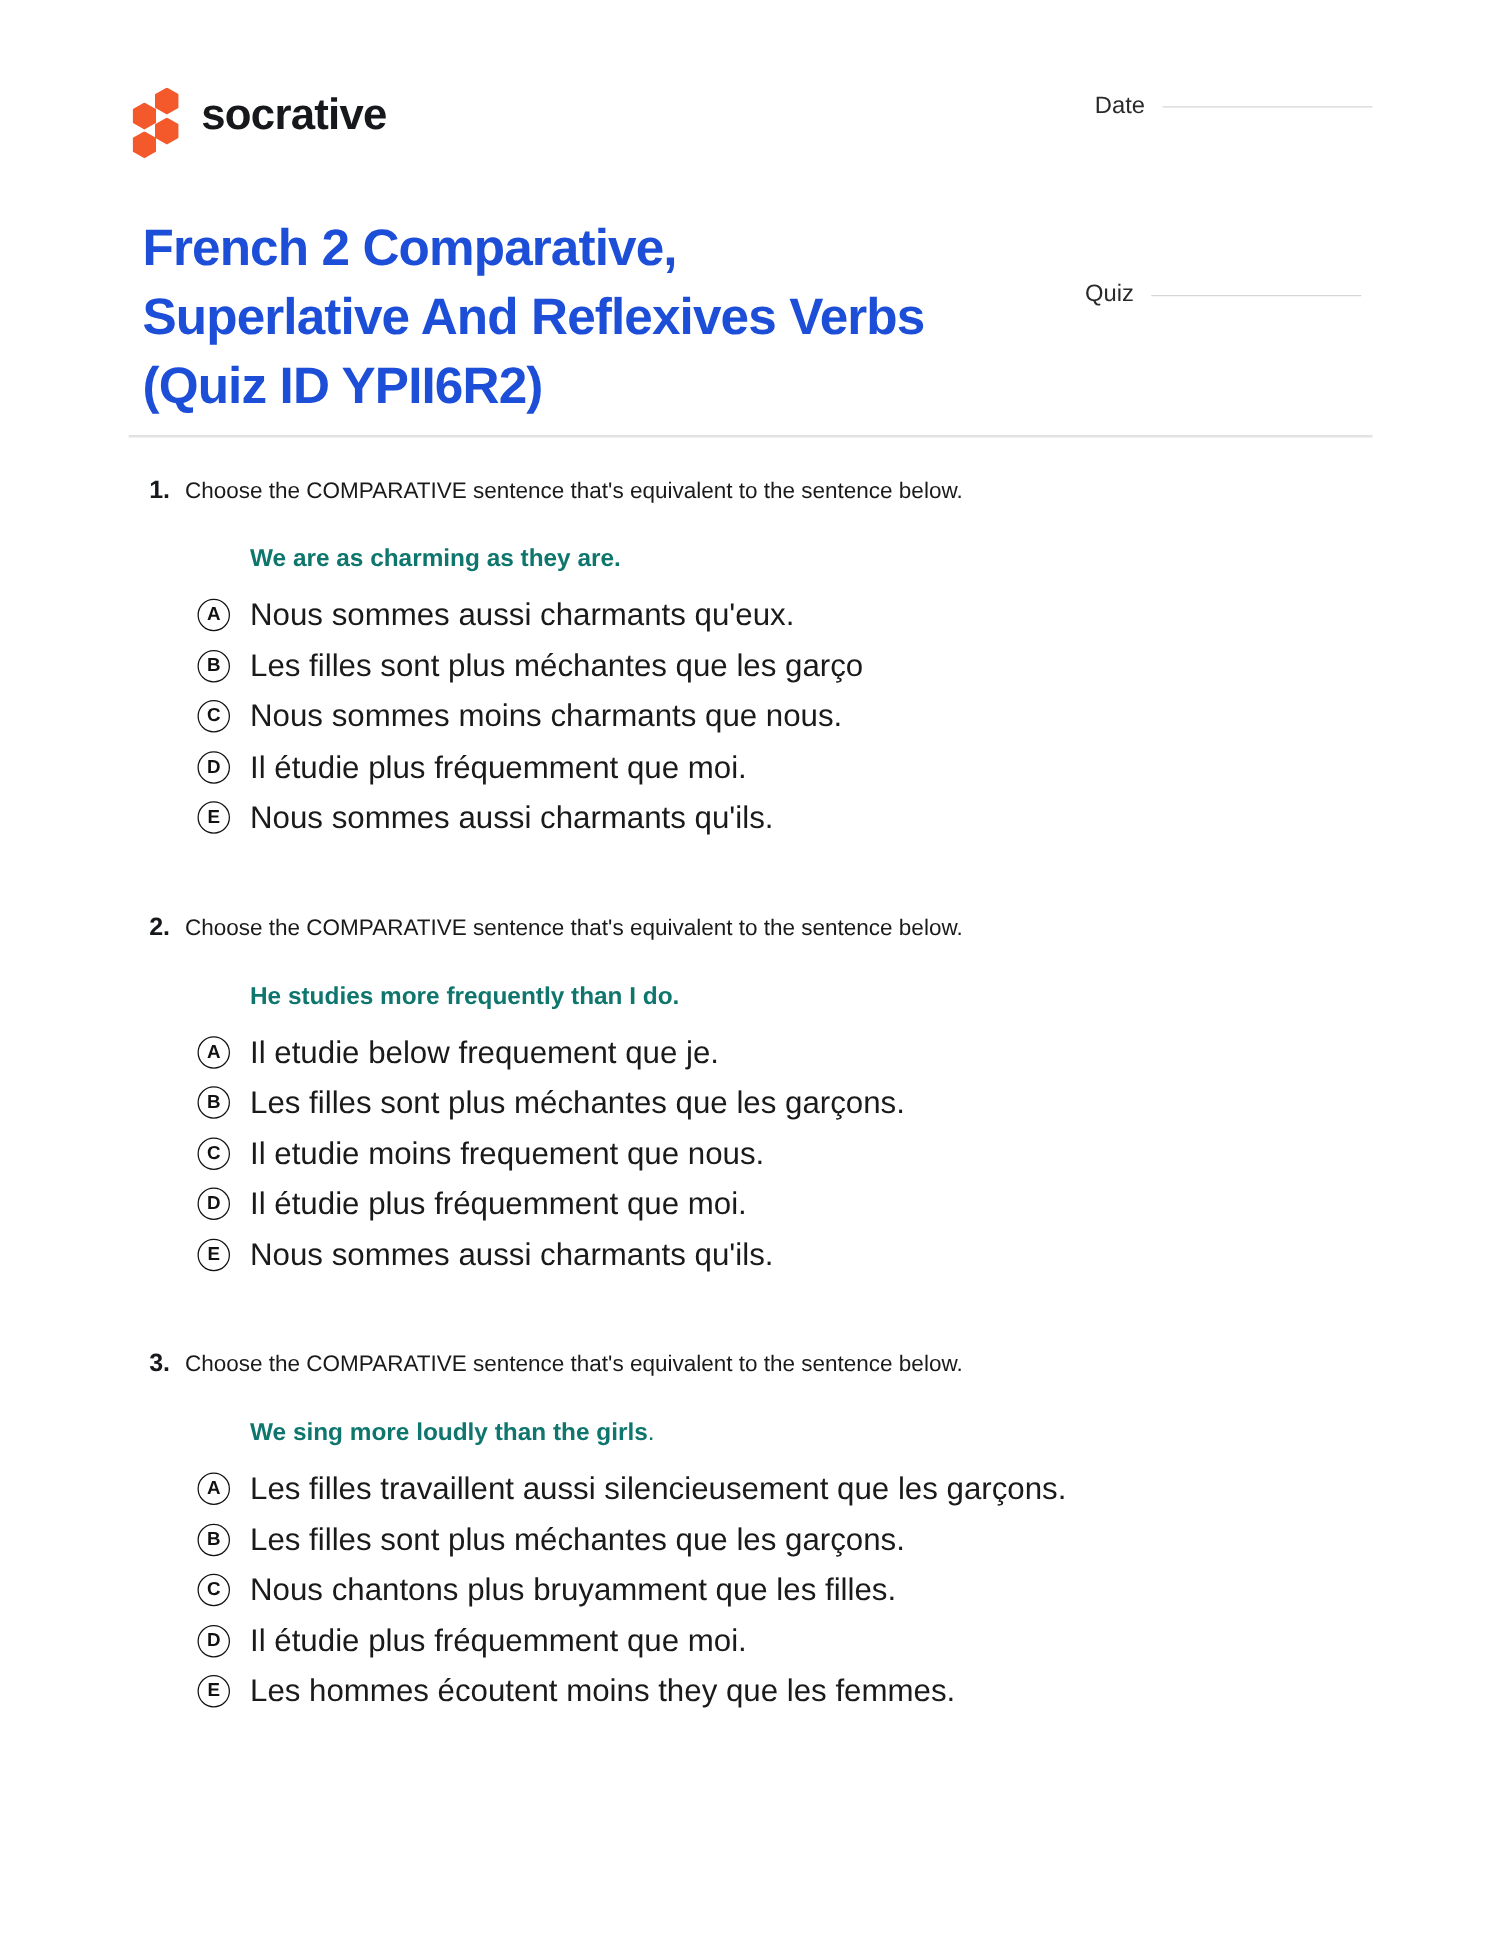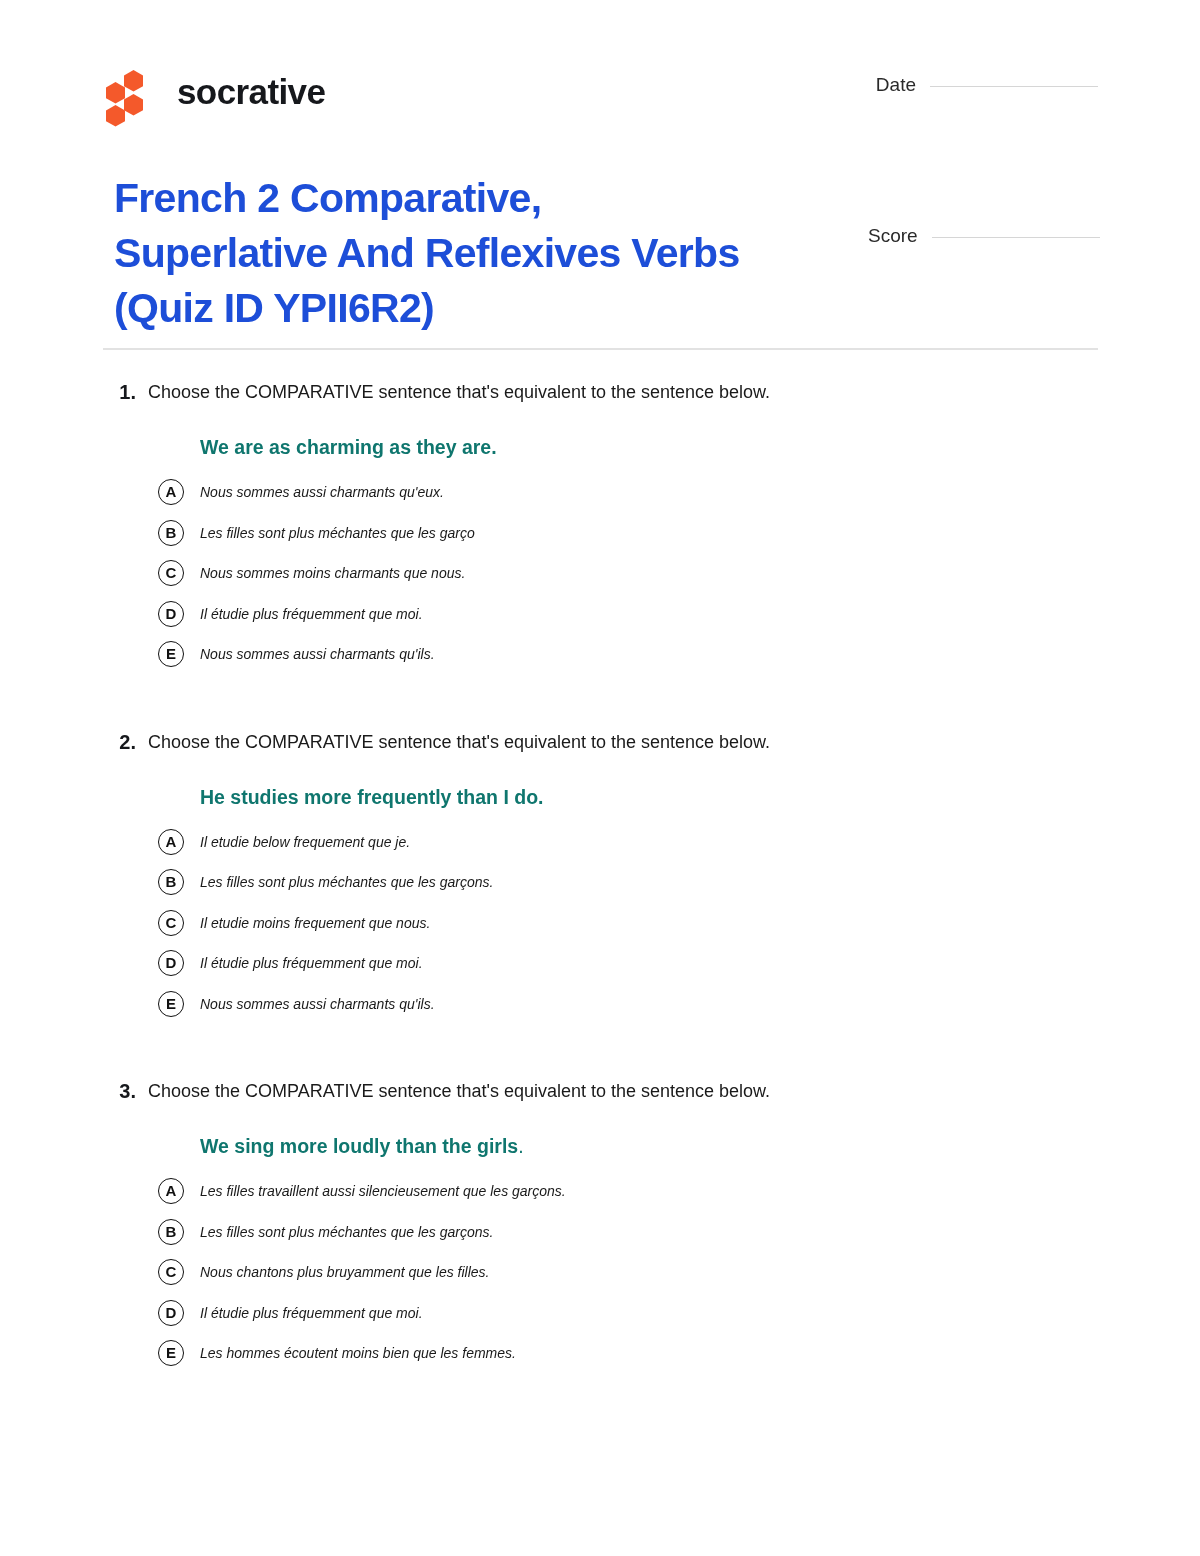--- a/index.html
+++ b/index.html
@@ -31,21 +31,21 @@
     width: 995px;
     height: 80px;
   }
 
   .brand {
     position: absolute;
     left: 0;
     top: 8px;
     display: flex;
     align-items: center;
-    gap: 32px;
+    gap: 16px;
   }
   .brand-mark {
     width: 42px;
     height: 46px;
     position: relative;
   }
   .hex {
     position: absolute;
     width: 19px;
     height: 21.5px;
@@ -193,24 +193,23 @@
     border: 1.6px solid #111111;
     border-radius: 50%;
     box-sizing: border-box;
     font-size: 15px;
     font-weight: 700;
     line-height: 23px;
     text-align: center;
     color: #111111;
   }
   .opt-text {
-    font-size: 14px;
+    font-size: 25px;
     line-height: 26px;
     color: #1a1a1a;
-    font-style: italic;
   }
 </style>
 </head>
 <body>
 
 <div class="page">
 
   <div class="header">
 
     <div class="brand">
@@ -229,21 +228,21 @@
         <span class="meta-line"></span>
       </div>
     </div>
   </div>
 
   <div class="title-block">
     <h1 class="quiz-title"><span>French 2 Comparative,</span><br><span>Superlative And Reflexives Verbs</span><br><span>(Quiz ID YPII6R2)</span></h1>
   </div>
 
   <div class="score-field">
-    <span class="meta-label">Score</span>
+    <span class="meta-label">Quiz</span>
     <span class="score-line"></span>
   </div>
 
   <div class="divider"></div>
 
   <div class="questions">
 
     <div class="question">
       <div class="q-head">
         <div class="q-num">1.</div>
@@ -322,19 +321,19 @@
         <div class="option">
           <span class="opt-bullet">C</span>
           <span class="opt-text">Nous chantons plus bruyamment que les filles.</span>
         </div>
         <div class="option">
           <span class="opt-bullet">D</span>
           <span class="opt-text">Il étudie plus fréquemment que moi.</span>
         </div>
         <div class="option">
           <span class="opt-bullet">E</span>
-          <span class="opt-text">Les hommes écoutent moins bien que les femmes.</span>
+          <span class="opt-text">Les hommes écoutent moins they que les femmes.</span>
         </div>
       </div>
     </div>
 
   </div>
 </div>
 
 </body></html>

